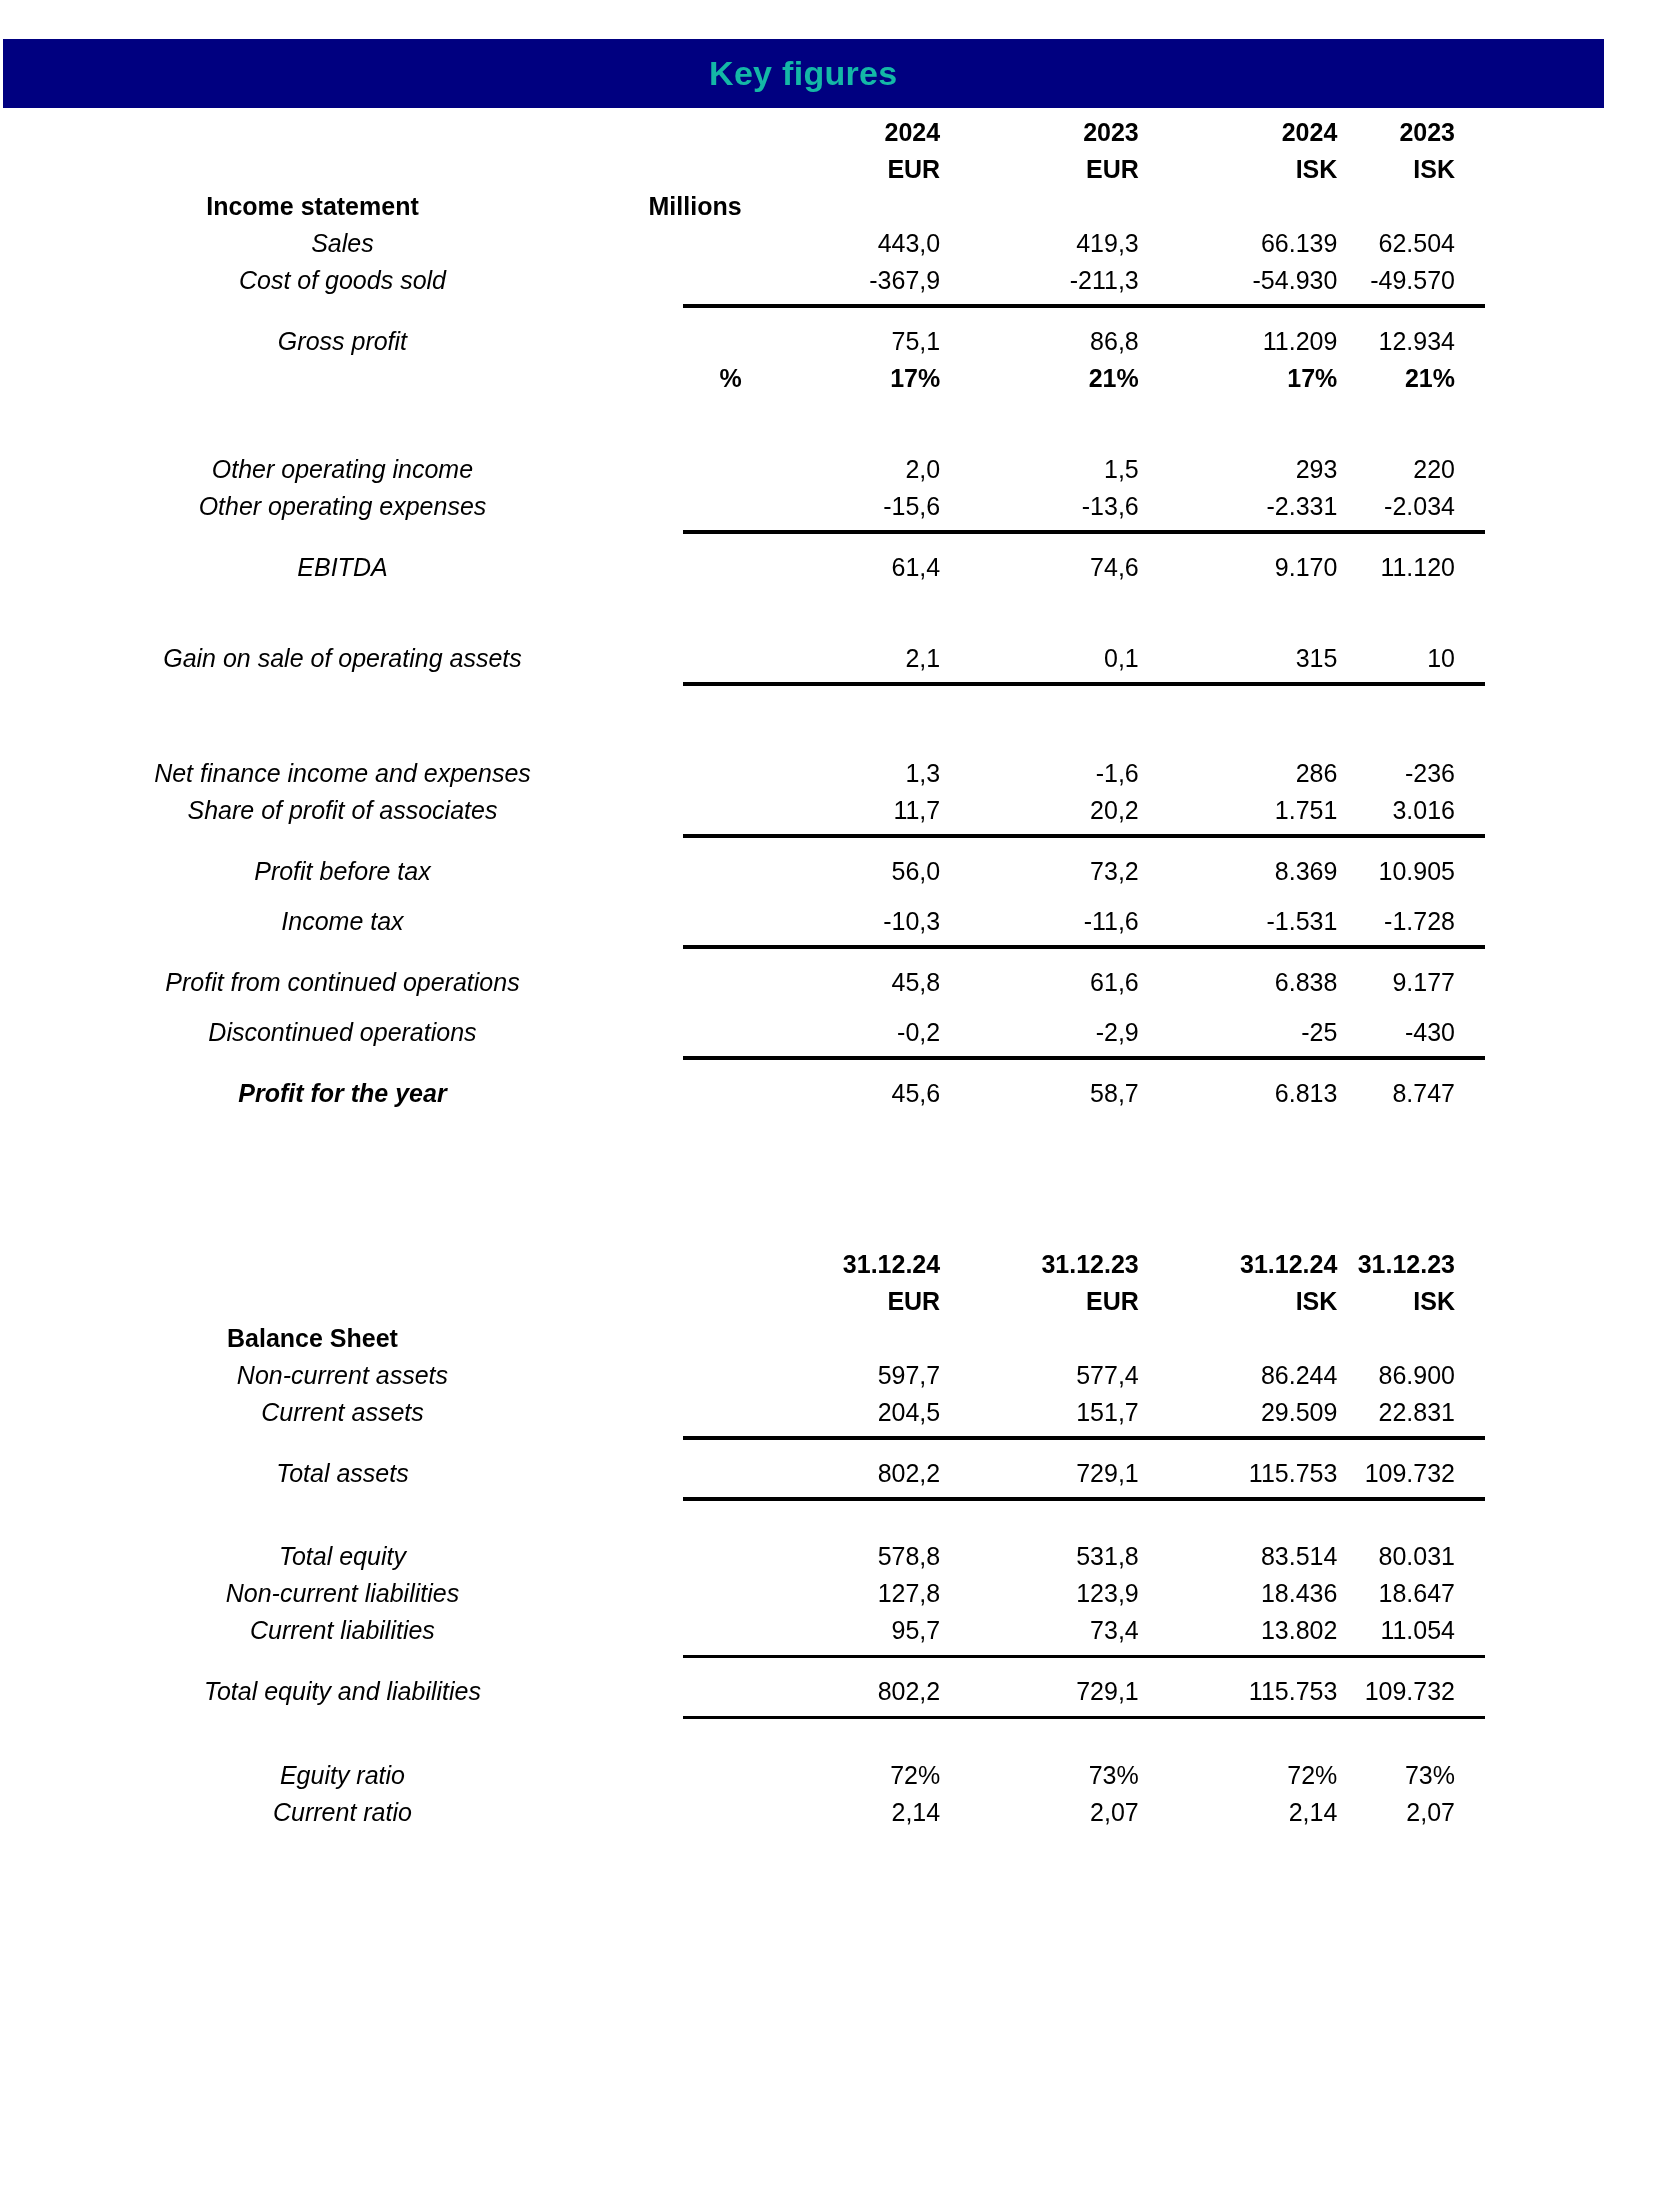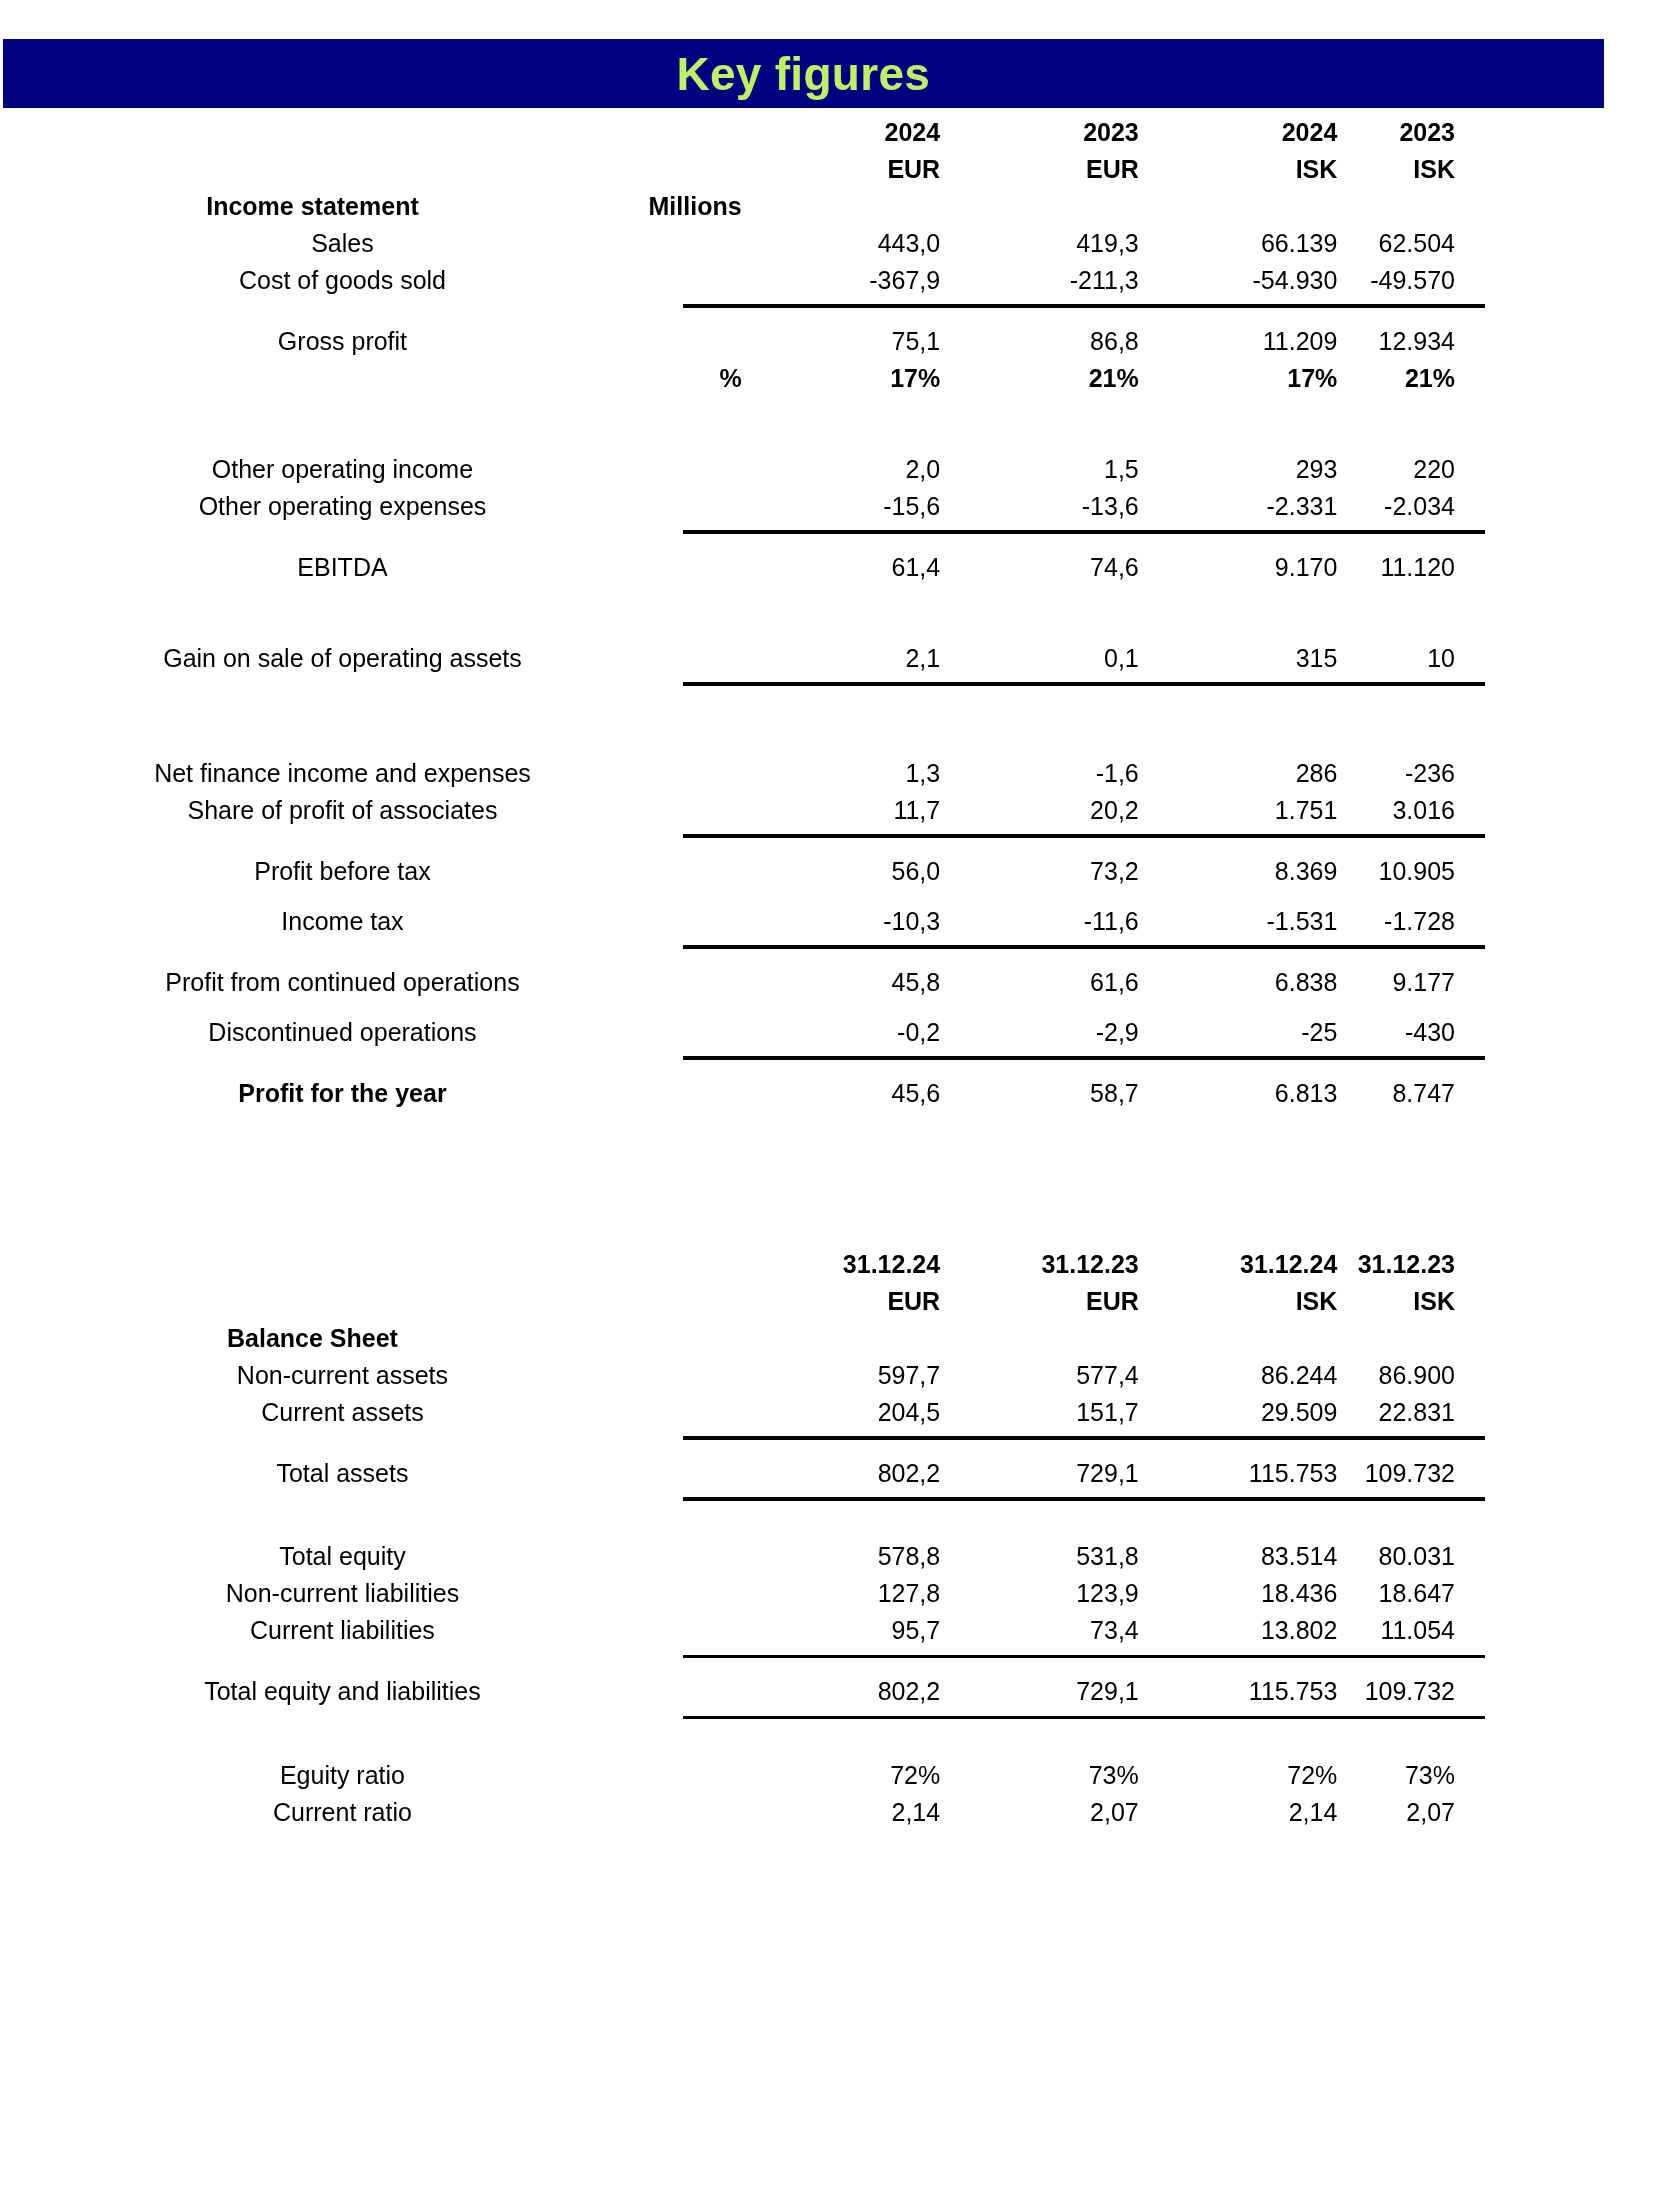--- a/index.html
+++ b/index.html
@@ -22,22 +22,22 @@
     left: 2.8px;
     top: 39px;
     width: 1601px;
     height: 69px;
     background: #000080;
     display: flex;
     align-items: center;
     justify-content: center;
   }
   .banner-title {
-    color: #bef264;
-    font-size: 46px;
+    color: #14b8a6;
+    font-size: 34px;
     font-weight: bold;
     letter-spacing: 0.3px;
   }
 
   
   .sheet {
     position: absolute;
     left: 0;
     top: 108px;
     width: 1678px;
@@ -54,21 +54,21 @@
     line-height: 1;
     height: 37px;
     white-space: nowrap;
   }
   
   col.c-label  { width: 557px; }
   col.c-unit   { width: 104px; }
   col.c-num    { width: 177px; }
 
   td.label        { padding-left: 7.5px; text-align: center; }
-  td.label.indent { padding-left: 60px; }
+  td.label.indent { padding-left: 60px; font-style: italic; }
   td.unit         { text-align: right; padding-left: 35px; font-weight: bold; font-size: 23px;}
   td.unit.pct     { padding-left: 37px; }
   td.num          { text-align: right; padding-right: 30px; }
   td.num.last     { padding-right: 81px; }
 
   .bold  { font-weight: bold; }
   .hdr   { font-weight: bold; font-size: 23px; text-align: right; }
 
   tr.spacer td     { height: 22.4px; }
   tr.spacer-sm td  { height: 13px; }

